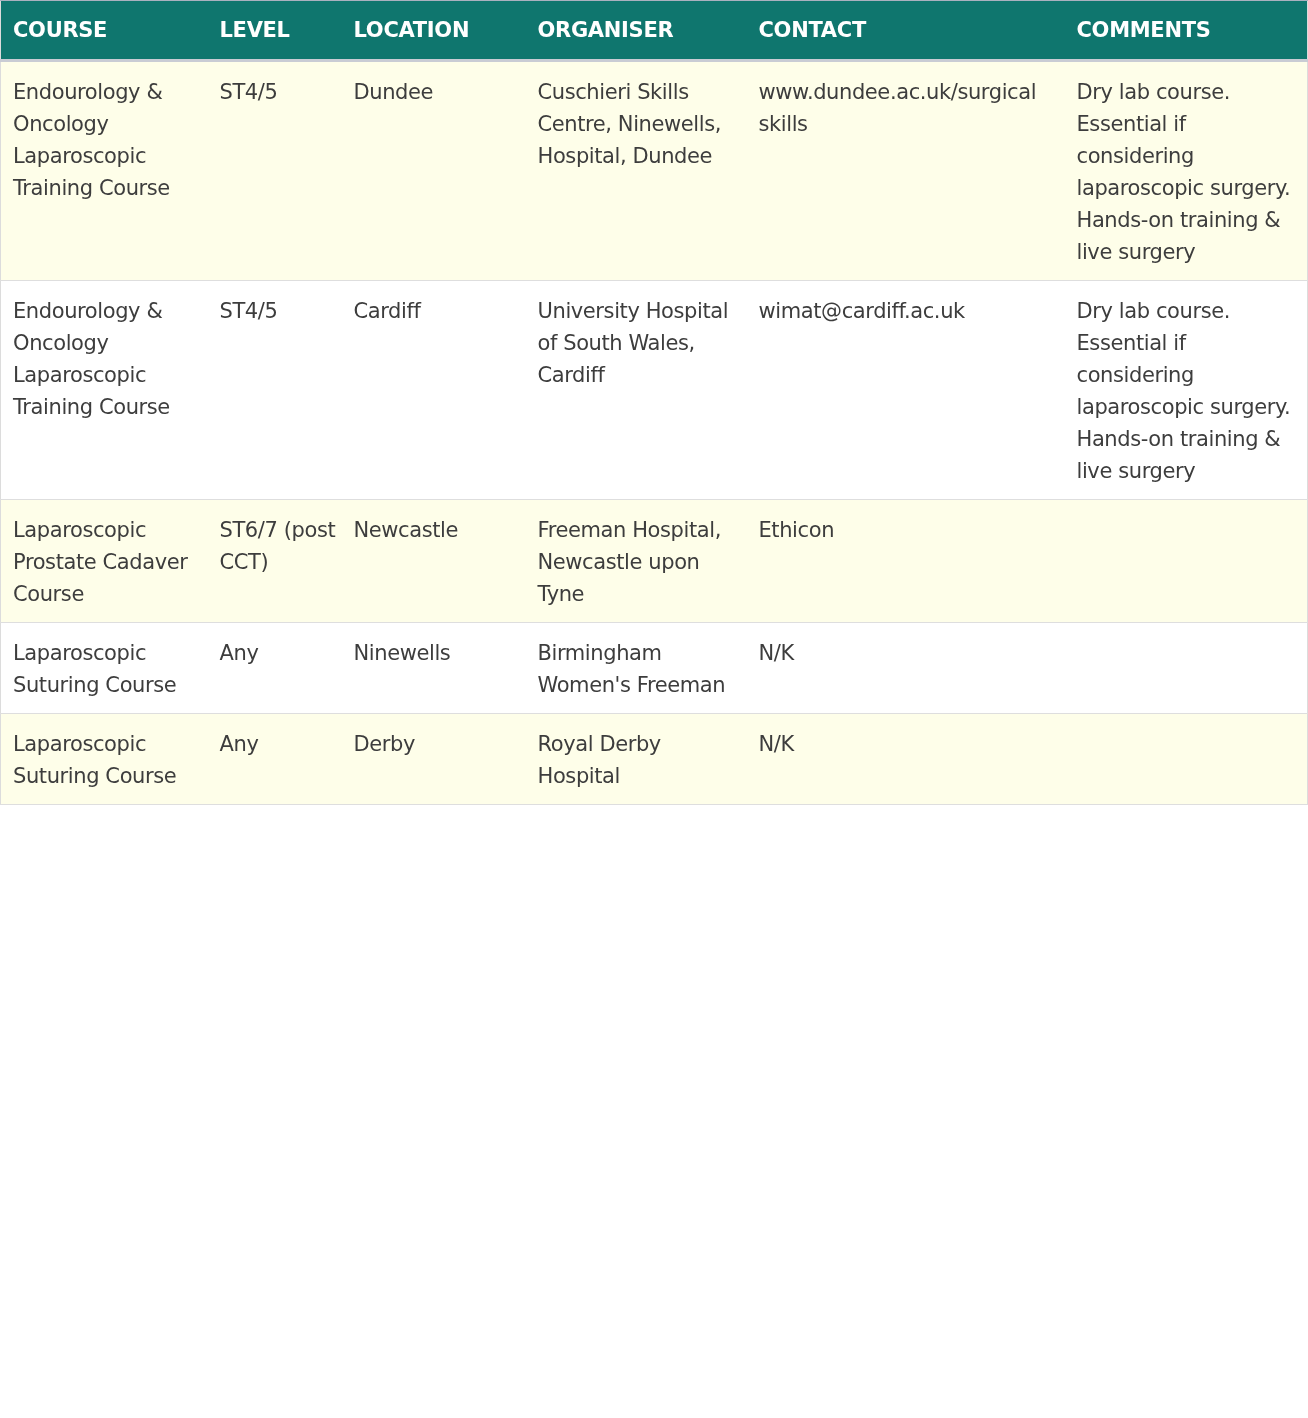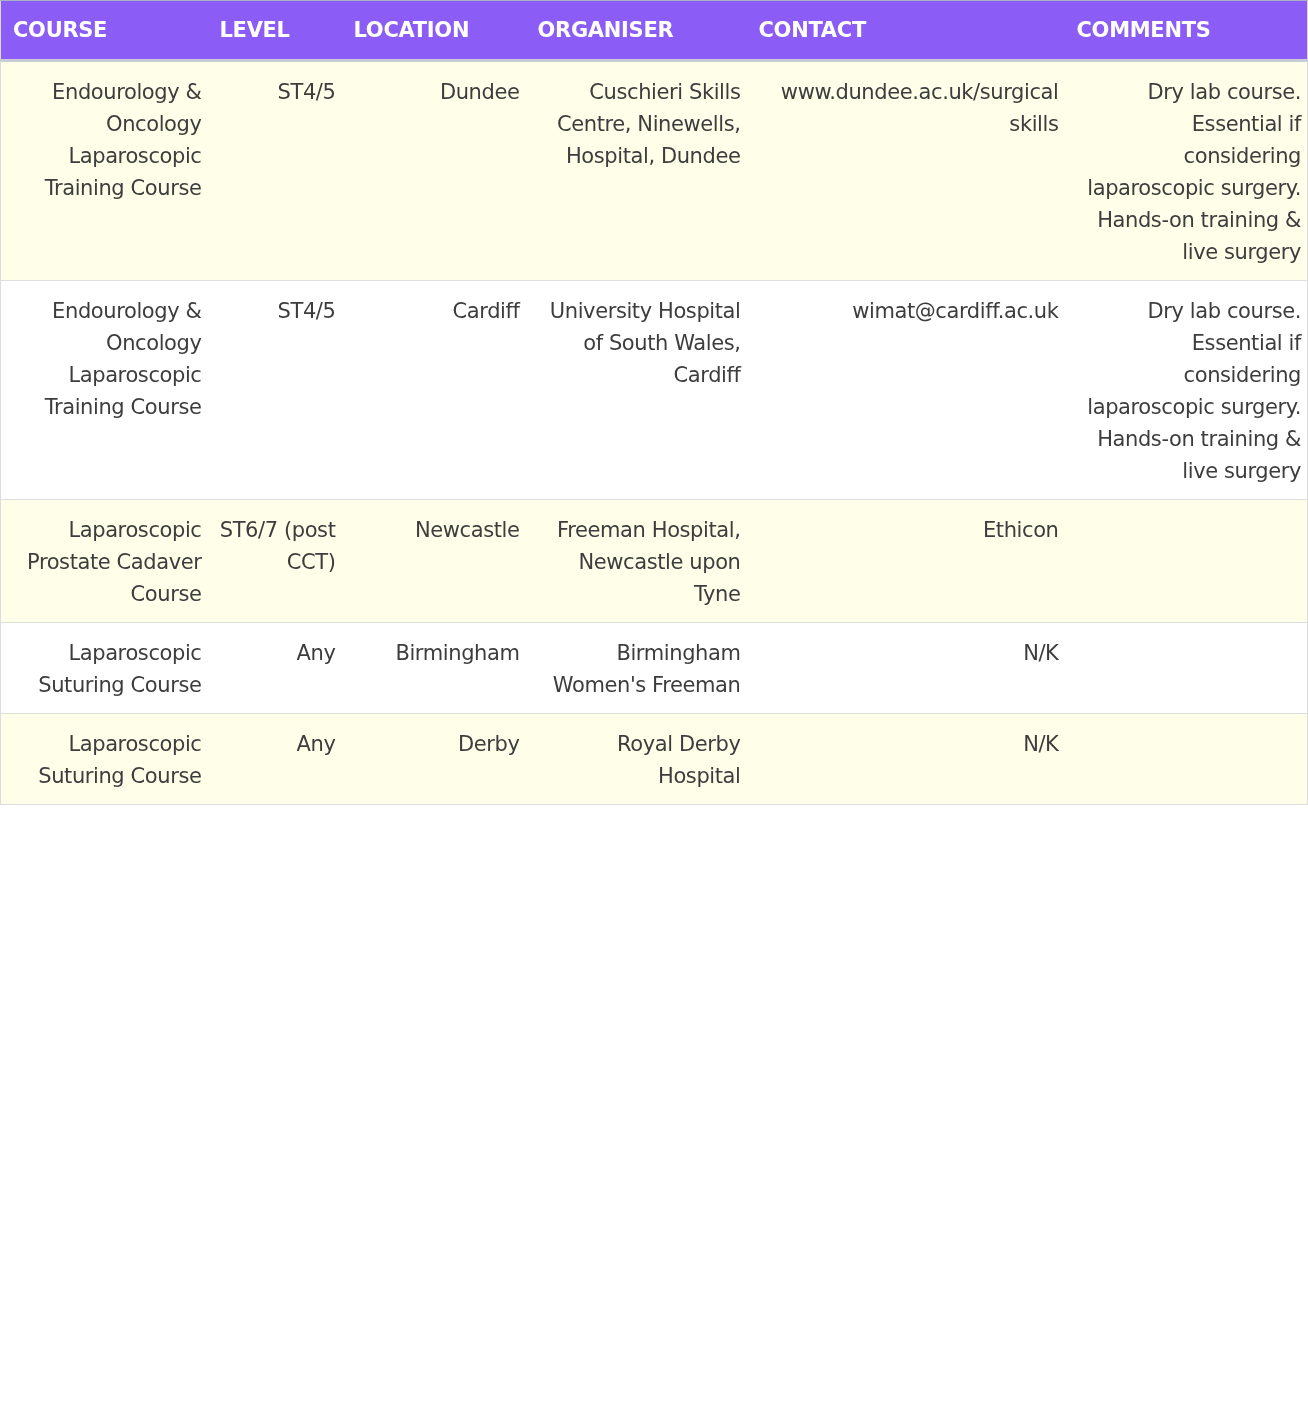--- a/index.html
+++ b/index.html
@@ -7,39 +7,38 @@
     table.courses {
       border-collapse: collapse;
       width: 1307px;
       table-layout: fixed;
       font-family: "DejaVu Sans", sans-serif;
       font-size: 21px;
       color: #3d3d3d;
       border-left: 1px solid #dcdcdc;
       border-right: 1px solid #dcdcdc;
     }
-    thead tr { background: #8b5cf6; border-top: 1px solid #aab1bf; }
+    thead tr { background: #0f766e; border-top: 1px solid #aab1bf; }
     thead th {
       color: #ffffff;
       font-weight: bold;
       text-align: left;
       font-size: 21px;
       padding: 14px 6px 14px 12px;
       height: 30px;
       letter-spacing: -0.3px;
       border-bottom: 3px solid #c9ccd4;
     }
     tbody td {
       vertical-align: top;
       padding: 14px 6px 12px 12px;
       line-height: 32px;
       letter-spacing: -0.4px;
       border-bottom: 1px solid #dedede;
       word-wrap: break-word;
-      text-align: right;
     }
     tbody tr:nth-child(odd) { background: #fefee9; }
     tbody tr:nth-child(even) { background: #ffffff; }
     col.c1 { width: 207px; }
     col.c2 { width: 134px; }
     col.c3 { width: 184px; }
     col.c4 { width: 221px; }
     col.c5 { width: 318px; }
     col.c6 { width: 243px; }
   </style>
@@ -86,21 +85,21 @@
         <td>Laparoscopic Prostate Cadaver Course</td>
         <td>ST6/7 (post CCT)</td>
         <td>Newcastle</td>
         <td>Freeman Hospital, Newcastle upon Tyne</td>
         <td>Ethicon</td>
         <td></td>
       </tr>
       <tr>
         <td>Laparoscopic Suturing Course</td>
         <td>Any</td>
-        <td>Birmingham</td>
+        <td>Ninewells</td>
         <td>Birmingham Women's Freeman</td>
         <td>N/K</td>
         <td></td>
       </tr>
       <tr>
         <td>Laparoscopic Suturing Course</td>
         <td>Any</td>
         <td>Derby</td>
         <td>Royal Derby Hospital</td>
         <td>N/K</td>

